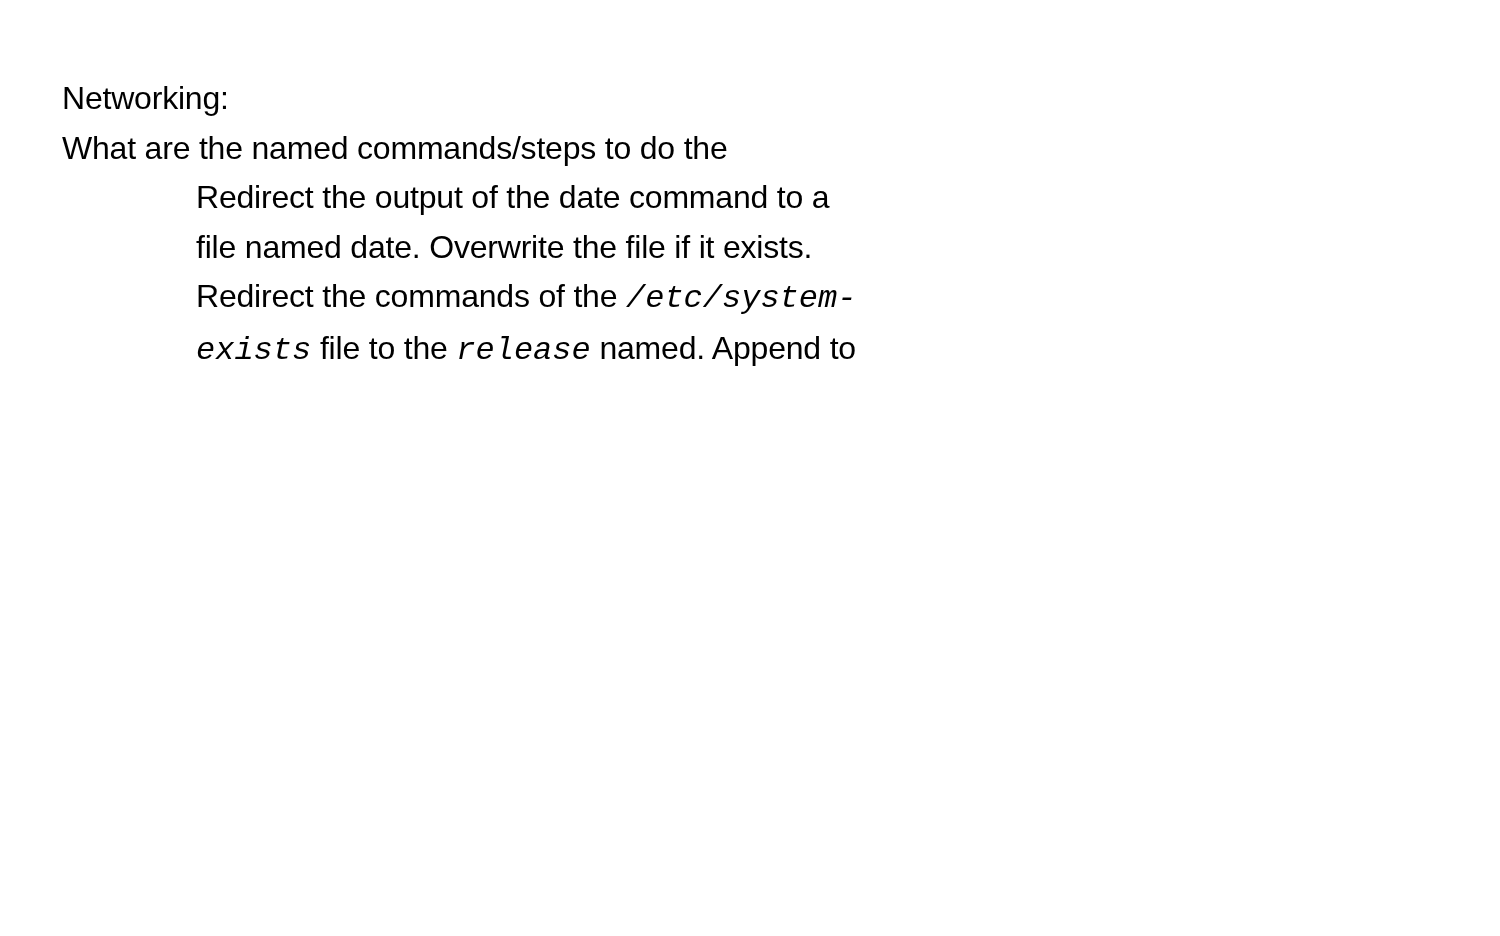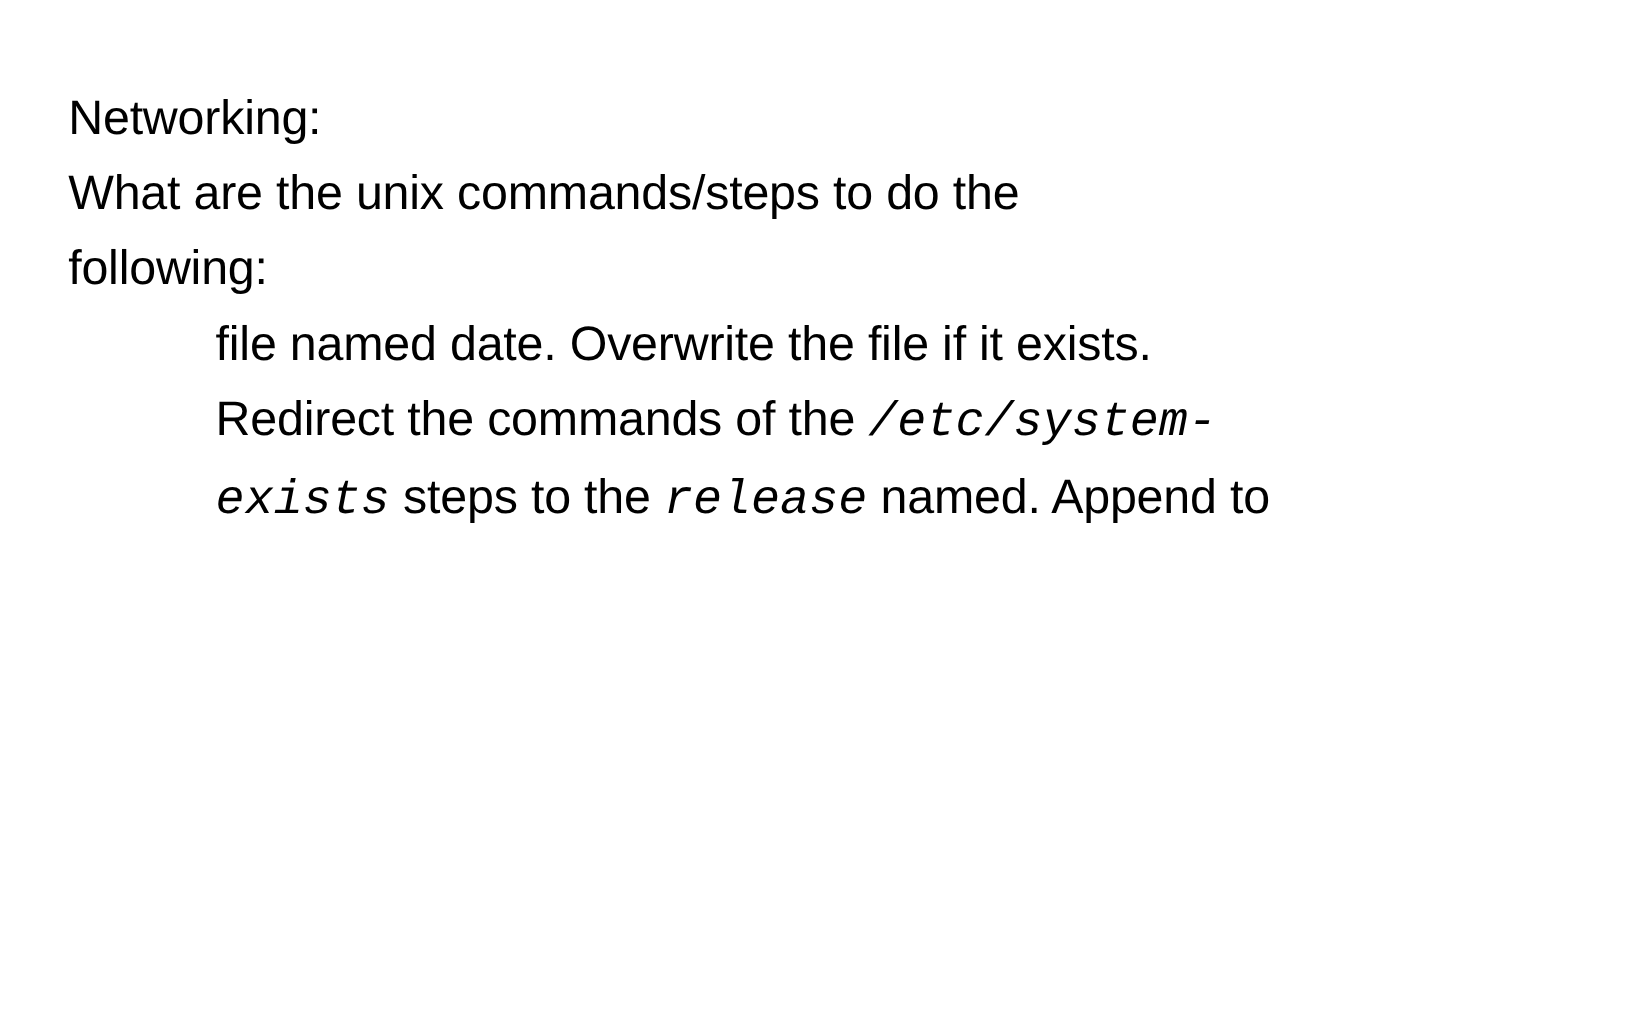--- a/index.html
+++ b/index.html
@@ -12,42 +12,42 @@
     color: #000000;
     overflow: hidden;
   }
   .page {
     padding-top: 74px;
     padding-left: 62px;
     padding-right: 62px;
     box-sizing: border-box;
   }
   .line {
-    font-size: 44px;
+    font-size: 32px;
     line-height: 1.55;
     letter-spacing: -0.2px;
   }
   .indent {
     padding-left: 134px;
   }
   .mono {
     font-family: "Courier New", Courier, monospace;
     letter-spacing: 0px;
     font-style: italic;
   }
 </style>
 </head>
 <body>
 
 <div class="page">
   <div class="line">Networking:</div>
-  <div class="line">What are the unix commands/steps to do the</div>
-  <div class="line">following:</div>
+  <div class="line">What are the named commands/steps to do the</div>
 
+  <div class="line indent">Redirect the output of the date command to a</div>
   <div class="line indent">file named date. Overwrite the file if it exists.</div>
 
   <div class="line indent">
     <span>Redirect the commands of the </span><span class="mono">/etc/system-</span>
   </div>
   <div class="line indent">
-    <span class="mono">exists</span><span> steps to the </span><span class="mono">release</span><span> named. Append to</span>
+    <span class="mono">exists</span><span> file to the </span><span class="mono">release</span><span> named. Append to</span>
   </div>
 </div>
 
 </body></html>

